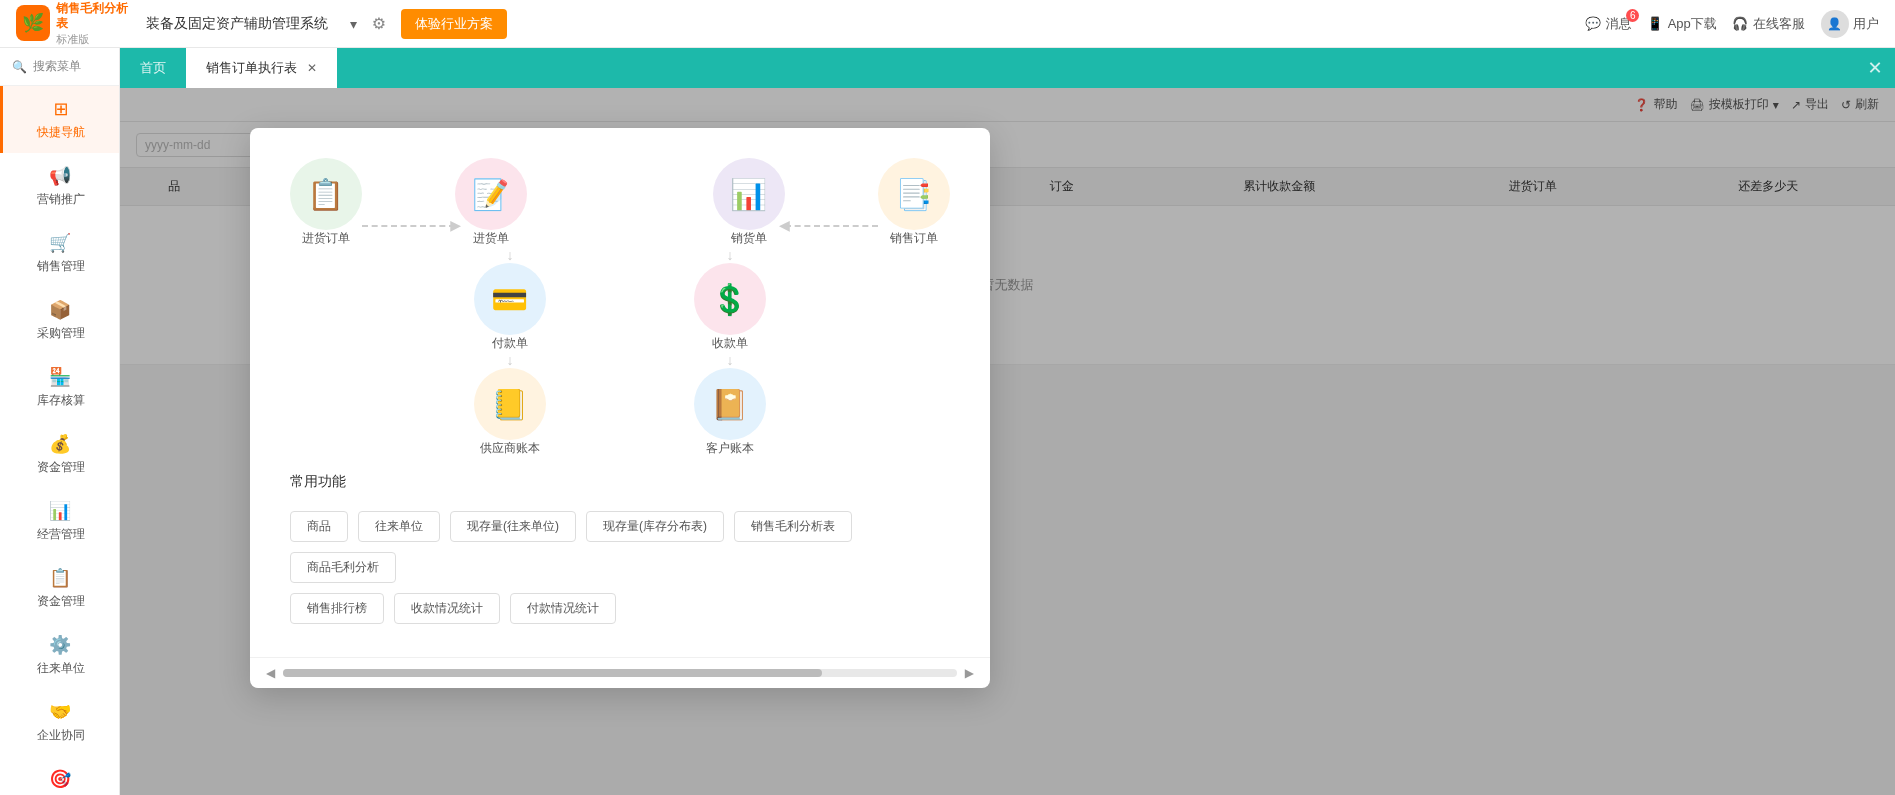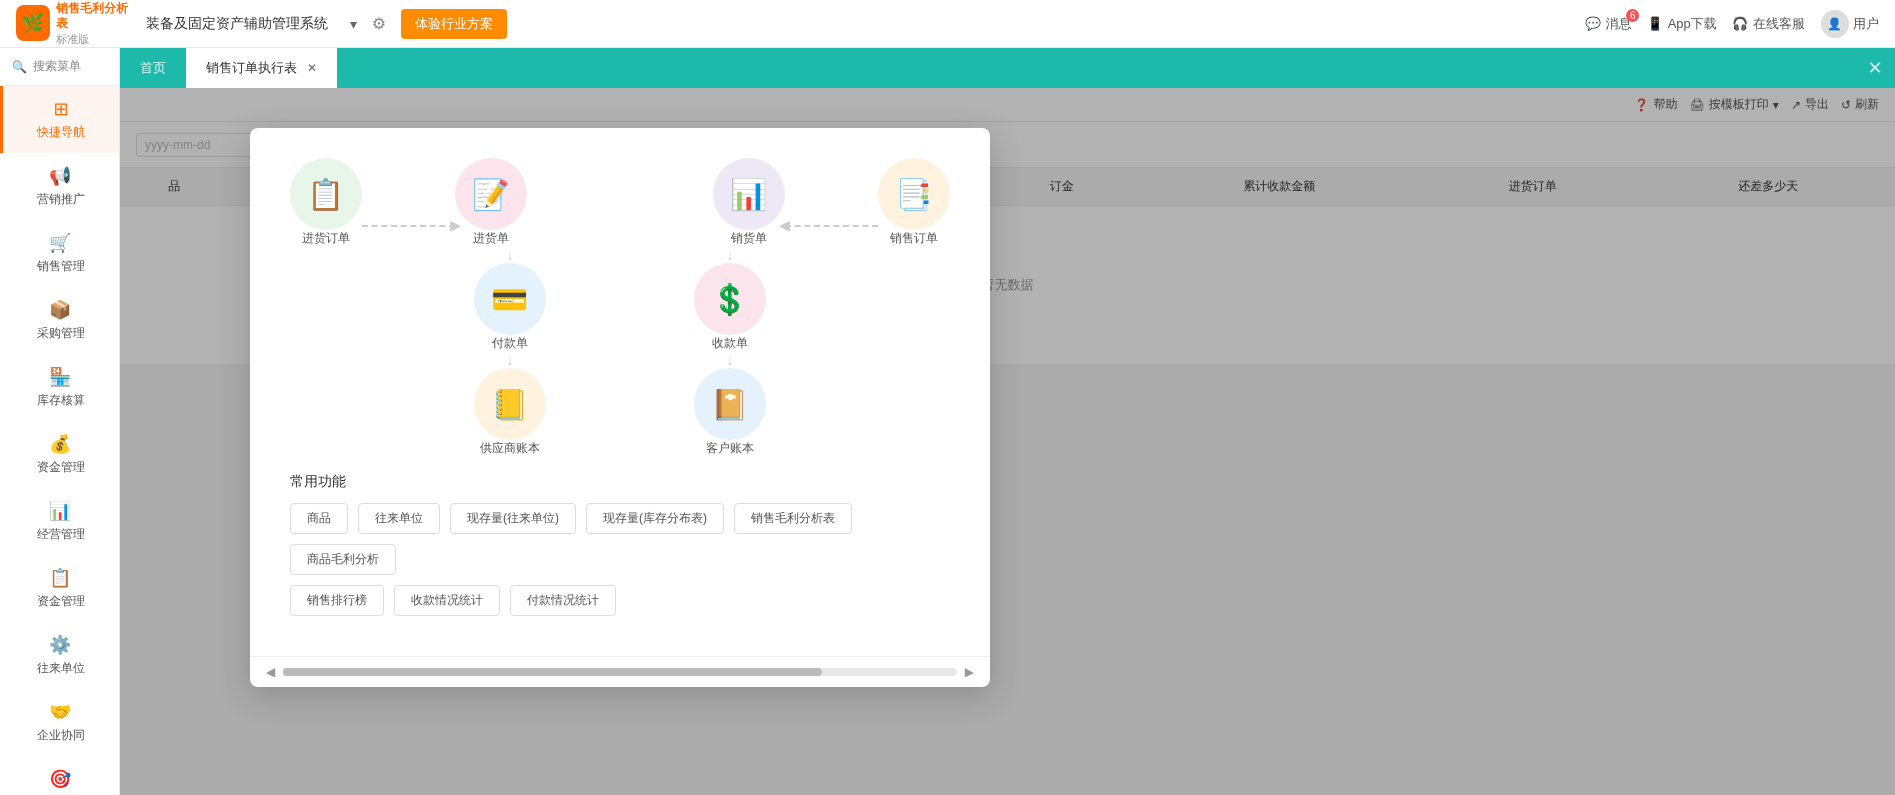--- a/index.html
+++ b/index.html
@@ -374,21 +374,21 @@
       align-items: center;
     }
 
     
     .common-section {
       margin-top: 16px;
     }
     .common-title {
       font-size: 14px;
       color: #333;
-      margin-bottom: 12px;
+      margin-bottom: 20px;
       font-weight: 500;
     }
     .common-btns {
       display: flex;
       flex-wrap: wrap;
       gap: 10px;
       margin-bottom: 10px;
     }
     .common-btn {
       border: 1px solid #ddd;

